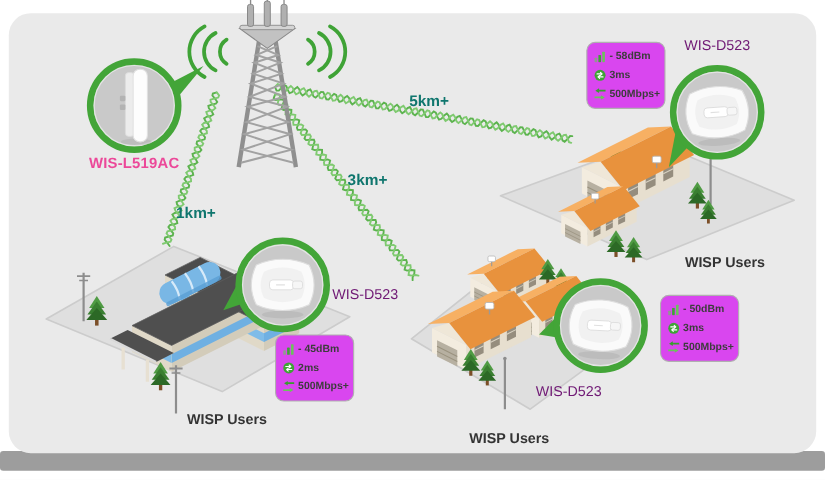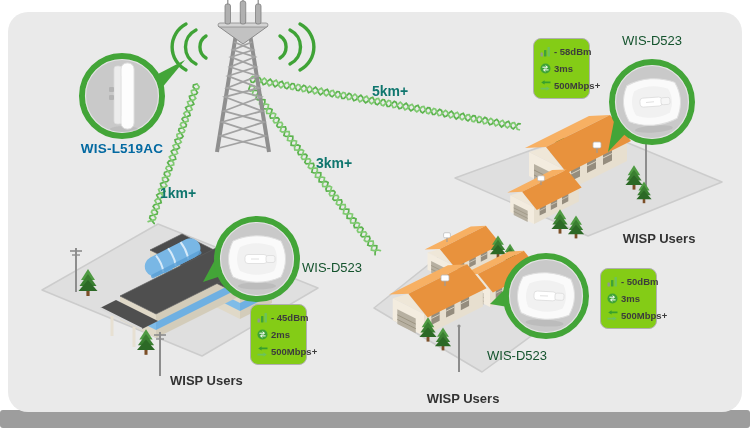--- a/index.html
+++ b/index.html
@@ -2,25 +2,25 @@
 <html><head>
 <meta charset="utf-8">
 <style>
   html,body{margin:0;padding:0;background:#ffffff;}
   .stage{position:relative;width:750px;height:436px;background:#fff;overflow:hidden;
          font-family:"Liberation Sans",sans-serif;}
   .base-bar{position:absolute;left:0;top:410px;width:750px;height:18px;background:#9d9d9d;border-radius:3px;}
   .panel{position:absolute;left:8px;top:12px;width:734px;height:400px;background:#eaeaea;border-radius:20px;}
   .scene{position:absolute;left:0;top:0;}
   .label{position:absolute;white-space:nowrap;}
-  .product-bold{font-size:13.5px;font-weight:700;color:#0369a1;text-align:center;letter-spacing:.2px;}
-  .d523{font-size:13px;font-weight:500;color:#14532d;}
+  .product-bold{font-size:13.5px;font-weight:700;color:#ec4899;text-align:center;letter-spacing:.2px;}
+  .d523{font-size:13px;font-weight:500;color:#701a75;}
   .wisp{font-size:13px;font-weight:700;color:#333333;margin-top:21px;}
   .km{font-size:14px;font-weight:700;color:#0f766e;}
-  .stats{position:absolute;width:57px;box-sizing:border-box;background:#84cc16;border:1.5px solid #b0b0b0;
+  .stats{position:absolute;width:72px;box-sizing:border-box;background:#d946ef;border:1.5px solid #b0b0b0;
          border-radius:8px;padding:7px 6px;display:flex;flex-direction:column;gap:6px;justify-content:space-between;}
   .stat-row{display:flex;align-items:center;gap:3px;font-size:9.5px;font-weight:700;color:#3c3c3c;white-space:nowrap;}
   .stat-icon{width:11px;height:11px;flex-shrink:0;}
   .hidden-defs{position:absolute;width:0;height:0;overflow:hidden;}
 </style>
 </head>
 <body>
 
 <svg class="hidden-defs" aria-hidden="true">
   <symbol id="si-bars" viewBox="0 0 11 11">

